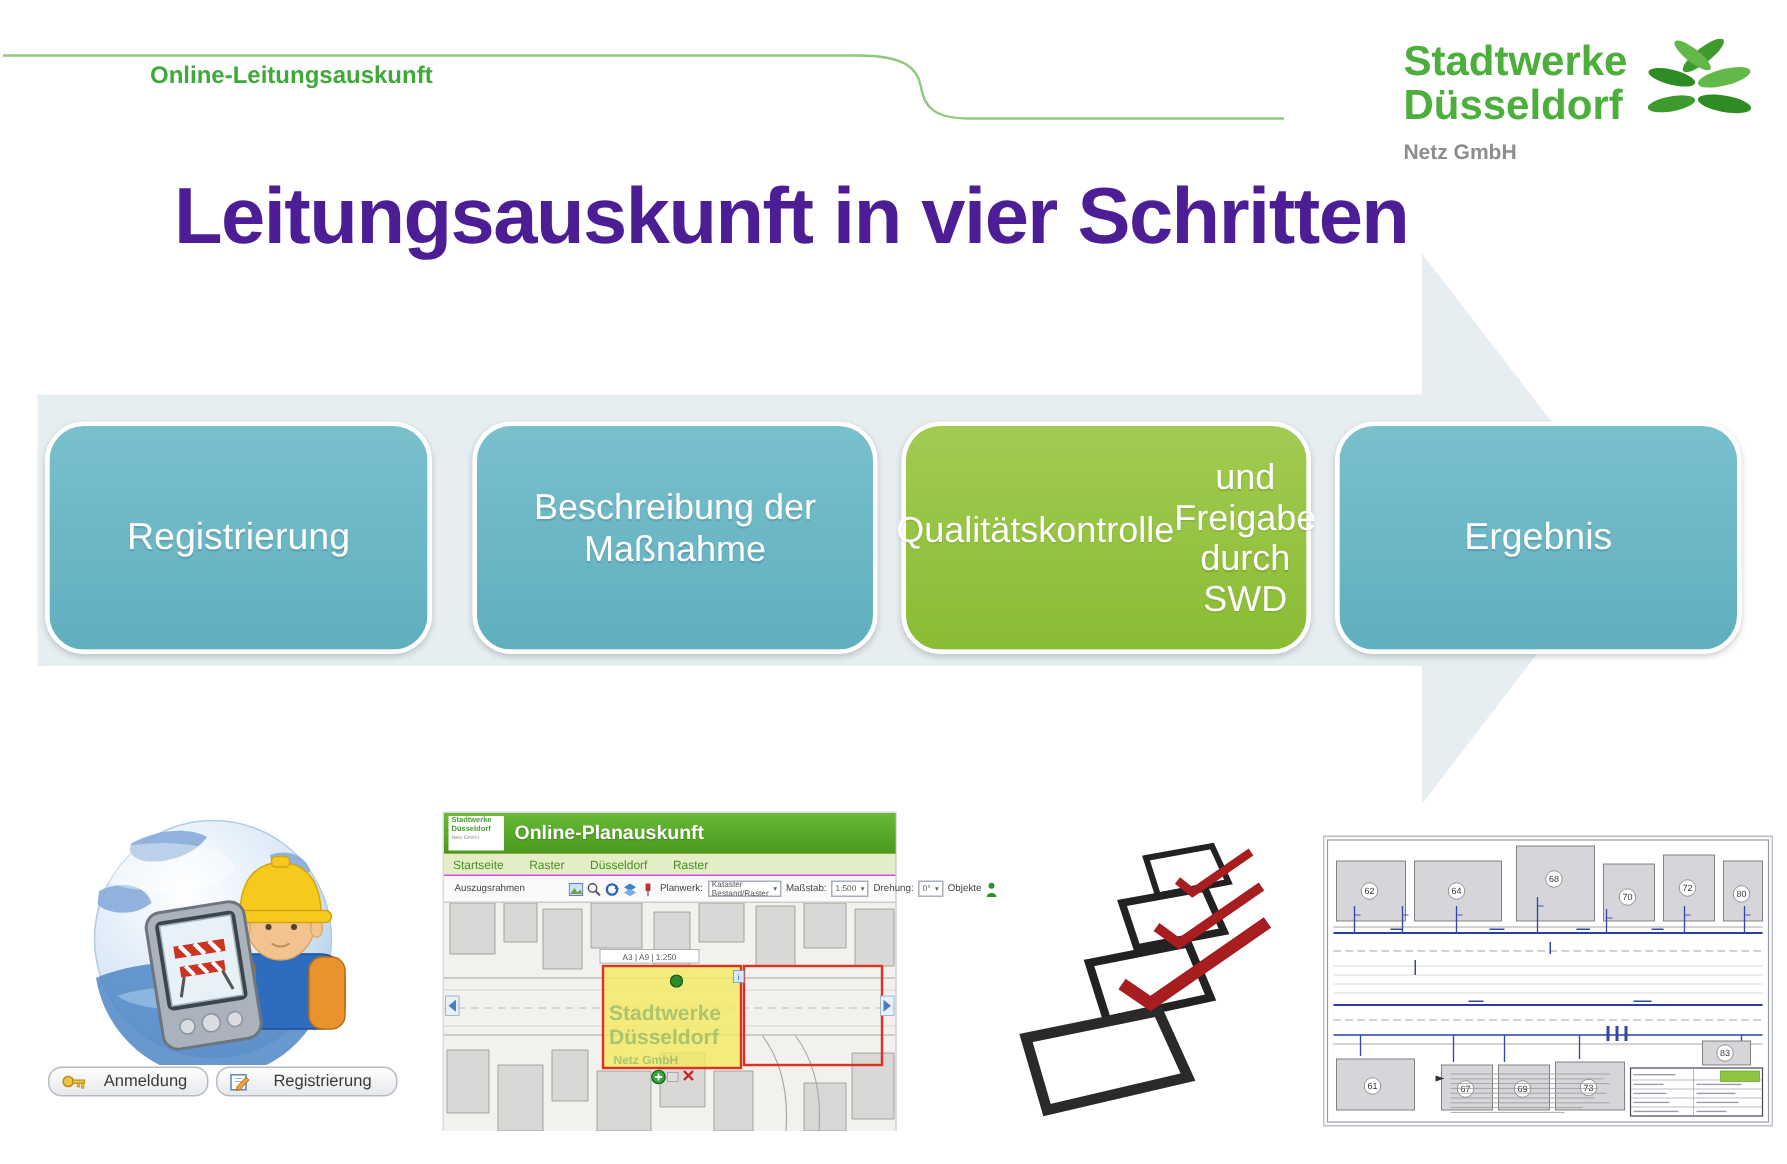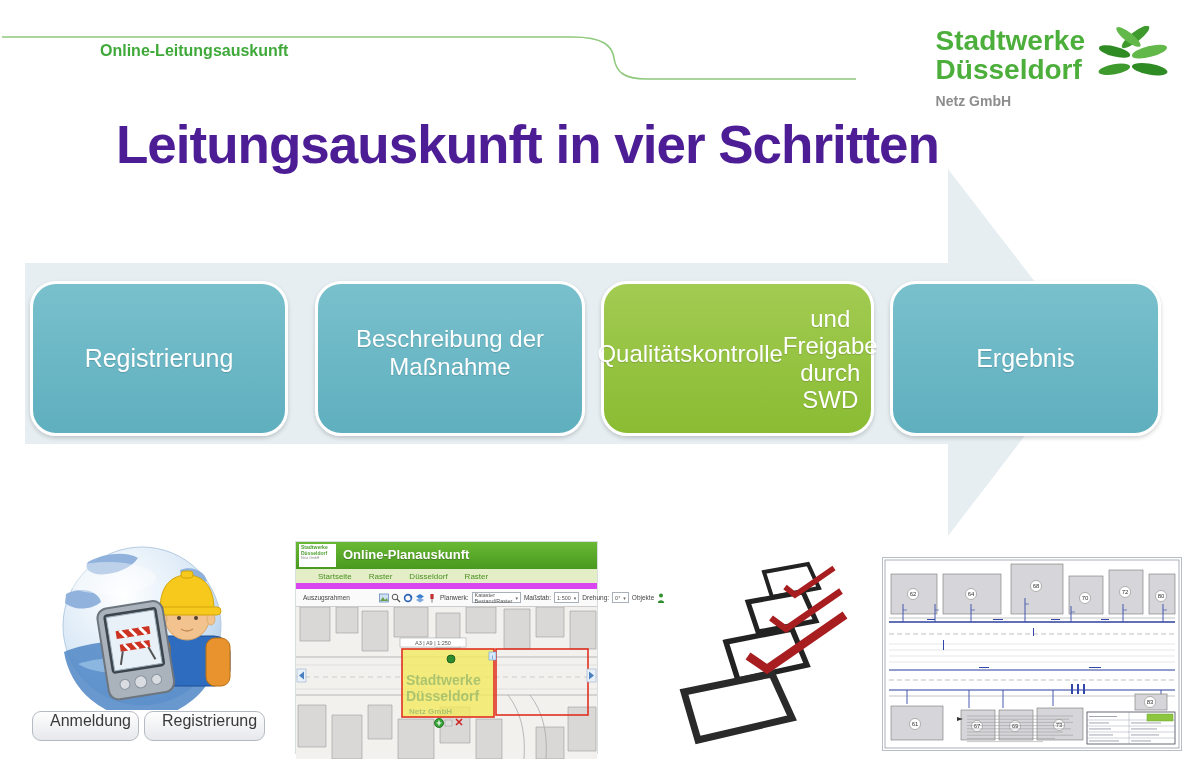--- a/index.html
+++ b/index.html
@@ -26,38 +26,38 @@
   .step-2{left:315px;width:270px;font-size:24px;}
   .step-3{left:601px;width:273px;font-size:24px;}
   .step-4{left:890px;width:271px;font-size:25px;}
   .step .l1{width:238px;margin:0 auto 12px auto;line-height:28px;}
   .step-3 .l1{width:220px;margin-bottom:10px;}
   .step .l2{width:200px;margin:0 auto;line-height:27px;}
   .step-3 .l2{width:170px;}
   
   .reg-panel{position:absolute;left:30px;top:540px;width:240px;height:210px;}
   .auth-buttons{position:absolute;left:2px;top:171px;display:flex;gap:5px;}
-  .auth-btn{height:30px;border:1px solid #b6bac2;border-radius:9px;box-sizing:border-box;
-            background:linear-gradient(#fefefe,#e7e8ec);display:flex;align-items:flex-start;
-            gap:9px;padding:0 10px 0 8px;font-size:16px;color:#3a3a3a;}
+  .auth-btn{height:20px;border:1px solid #b6bac2;border-radius:9px;box-sizing:border-box;
+            background:linear-gradient(#fefefe,#e7e8ec);display:flex;align-items:center;
+            gap:9px;padding:0 10px 0 8px;font-size:11px;color:#3a3a3a;}
   .auth-btn .lbl{flex:1;text-align:center;}
   .btn-anmeldung{width:107px;}
   .btn-registrierung{width:121px;}
   
   .pa{position:absolute;left:296px;top:542px;width:301px;height:211px;background:#f97316;
       box-shadow:0 0 0 1px #d8dde0;font-family:"Liberation Sans",sans-serif;}
   .pa-titlebar{position:relative;height:27px;background:linear-gradient(#6ab935,#48991f);}
   .pa-logo{position:absolute;left:3px;top:2px;width:37px;height:23px;background:#fff;
            padding:1px 2px;box-sizing:border-box;line-height:5px;}
   .pa-logo .gl{font-size:5px;font-weight:bold;color:#4a9e2e;line-height:5.5px;}
   .pa-logo .gs{font-size:3.5px;color:#8d8d8d;line-height:4px;}
   .pa-title{margin-left:47px;line-height:26px;color:#fff;font-weight:bold;font-size:13px;
             text-shadow:0 1px 1px rgba(0,0,0,.25);}
-  .pa-menubar{height:14px;background:#e3eec6;border-bottom:6px solid #d946ef;display:flex;
-              align-items:center;gap:17px;padding:0 22px;font-size:8px;color:#4a8f22;}
+  .pa-menubar{height:14px;background:#e3eec6;border-bottom:1px solid #d946ef;display:flex;
+              align-items:center;gap:17px;padding:0 6px;font-size:8px;color:#4a8f22;}
   .pa-toolbar{height:17px;background:#fafafa;border-bottom:1px solid #ccc;display:flex;
               align-items:center;gap:3px;padding:0 4px;font-size:6.5px;color:#444;}
   .pa-toolbar .icons{display:flex;gap:2px;margin-left:26px;}
   .pa-select{border:1px solid #a8b0ba;background:#fff;height:11px;box-sizing:border-box;
              display:flex;align-items:center;gap:3px;padding:0 2px;font-size:5.5px;color:#555;}
   .pa-select .car{font-size:5px;color:#666;}
   .pa-right{margin-left:auto;display:flex;align-items:center;gap:3px;}
   .pa-map{position:relative;height:152px;background:#f2f1ee;overflow:hidden;}
   
   .checklist{position:absolute;left:638px;top:556px;width:218px;height:196px;}

